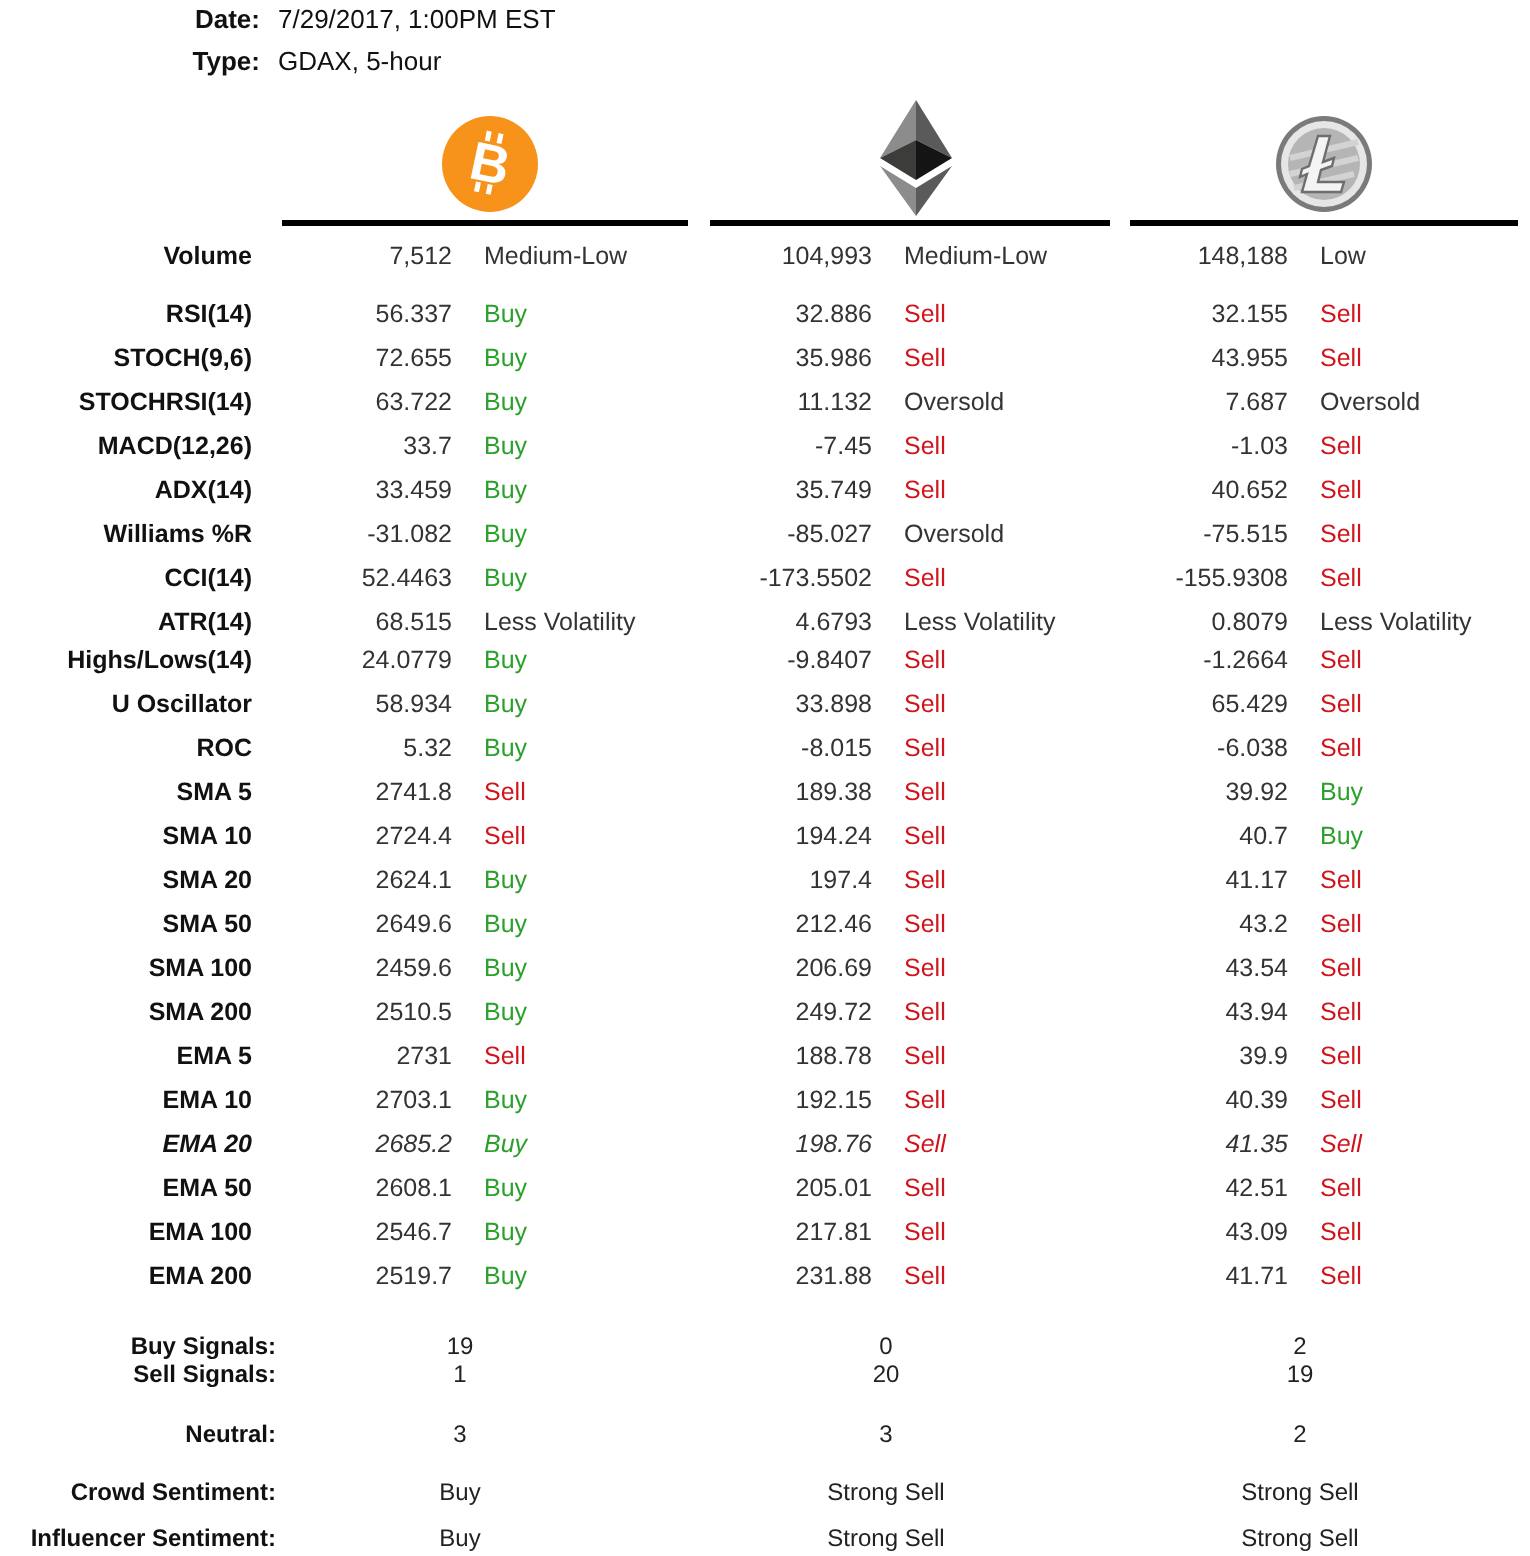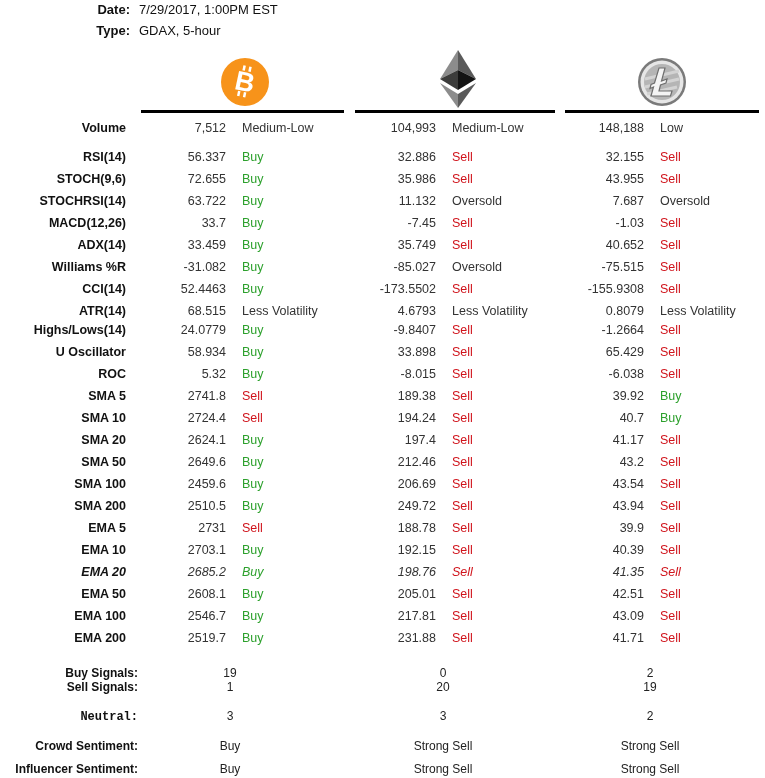--- a/index.html
+++ b/index.html
@@ -302,21 +302,21 @@
       <span class="sum-val c0">19</span>
       <span class="sum-val c1">0</span>
       <span class="sum-val c2">2</span>
     </div>
     <div class="sum-row" style="top: 676px;">
       <span class="sum-label">Sell Signals:</span>
       <span class="sum-val c0">1</span>
       <span class="sum-val c1">20</span>
       <span class="sum-val c2">19</span>
     </div>
-    <div class="sum-row" style="top: 706px; font-family: Liberation Mono, monospace;">
+    <div class="sum-row" style="top: 706px;">
       <span class="sum-label">Neutral:</span>
       <span class="sum-val c0">3</span>
       <span class="sum-val c1">3</span>
       <span class="sum-val c2">2</span>
     </div>
     <div class="sum-row" style="top: 735px;">
       <span class="sum-label">Crowd Sentiment:</span>
       <span class="sum-val c0">Buy</span>
       <span class="sum-val c1">Strong Sell</span>
       <span class="sum-val c2">Strong Sell</span>

